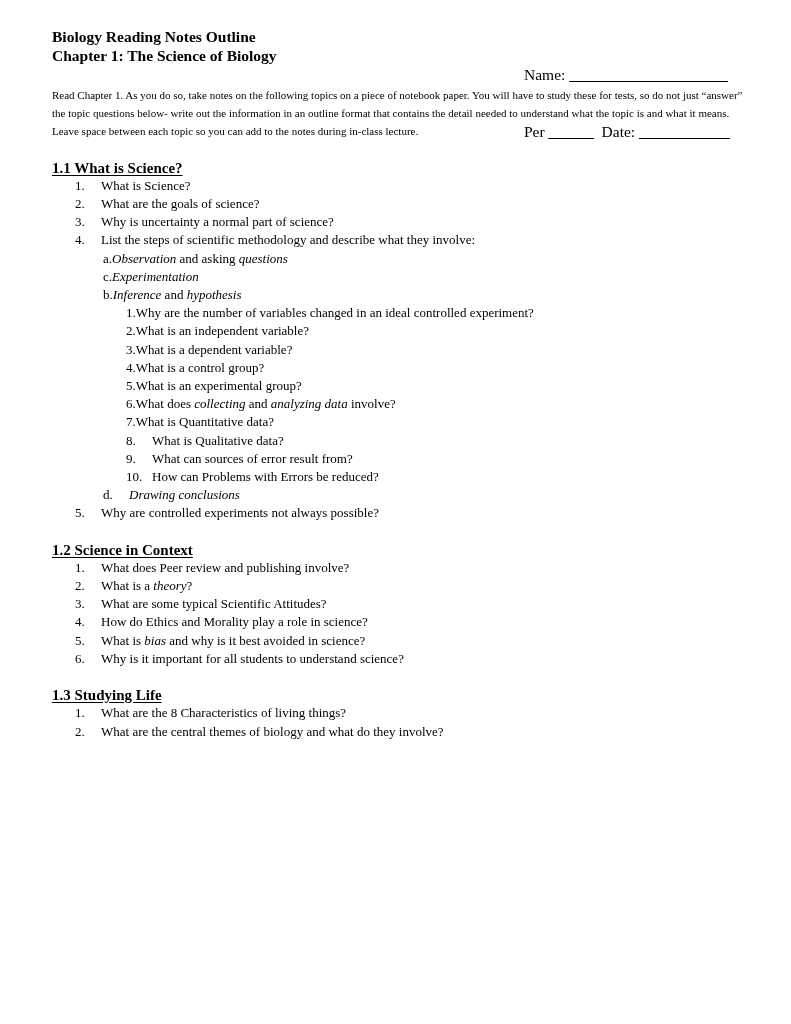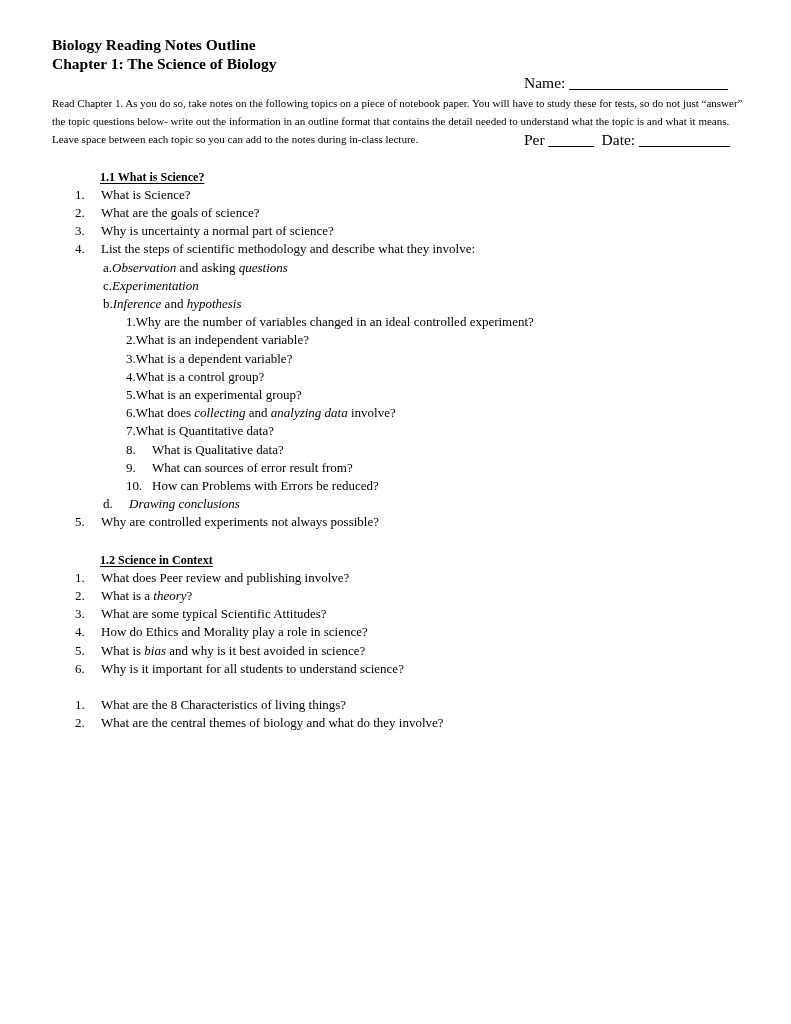--- a/index.html
+++ b/index.html
@@ -18,21 +18,21 @@
   .page {
     position: absolute;
     left: 0; top: 0;
     width: 791px;
     height: 1024px;
     background: #ffffff;
   }
   .content {
     position: absolute;
     left: 52px;
-    top: 35px;
+    top: 27px;
     width: 698px;
   }
 
   
   .header {
     position: relative;
     height: 38px;
   }
   .hdr-left {
     position: absolute;
@@ -66,26 +66,25 @@
     text-align: left;
     width: 698px;
   }
 
   
   .section {
     margin-top: 18px;
   }
   .section-heading {
     font-weight: bold;
-    font-size: 12px;
+    font-size: 15px;
     line-height: 18.2px;
     display: inline-block;
     text-decoration: underline;
     text-underline-offset: 1.5px;
-    margin-left: 48px;
   }
   .section-heading-wrap { line-height: 18.2px; }
 
   
   .lvl1-item,
   .lvl2-item,
   .lvl3-item {
     font-size: 13px;
     line-height: 18.2px;
     white-space: pre;
@@ -148,19 +147,20 @@
         <div class="section">
           <div class="section-heading-wrap"><span class="section-heading">1.2 Science in Context</span></div>
           <div class="lvl1-item"><span class="marker marker-w">1.</span><span>What does Peer review and publishing involve?</span></div>
           <div class="lvl1-item"><span class="marker marker-w">2.</span><span>What is a <em>theory</em>?</span></div>
           <div class="lvl1-item"><span class="marker marker-w">3.</span><span>What are some typical Scientific Attitudes?</span></div>
           <div class="lvl1-item"><span class="marker marker-w">4.</span><span>How do Ethics and Morality play a role in science?</span></div>
           <div class="lvl1-item"><span class="marker marker-w">5.</span><span>What is <em>bias</em> and why is it best avoided in science?</span></div>
           <div class="lvl1-item"><span class="marker marker-w">6.</span><span>Why is it important for all students to understand science?</span></div>
         </div>
         <div class="section">
+          <div class="section-heading-wrap"><span class="section-heading">1.3 Studying Life</span></div>
           <div class="lvl1-item"><span class="marker marker-w">1.</span><span>What are the 8 Characteristics of living things?</span></div>
           <div class="lvl1-item"><span class="marker marker-w">2.</span><span>What are the central themes of biology and what do they involve?</span></div>
         </div>
       </div>
 
   </div>
 </div>
 
 </body></html>

